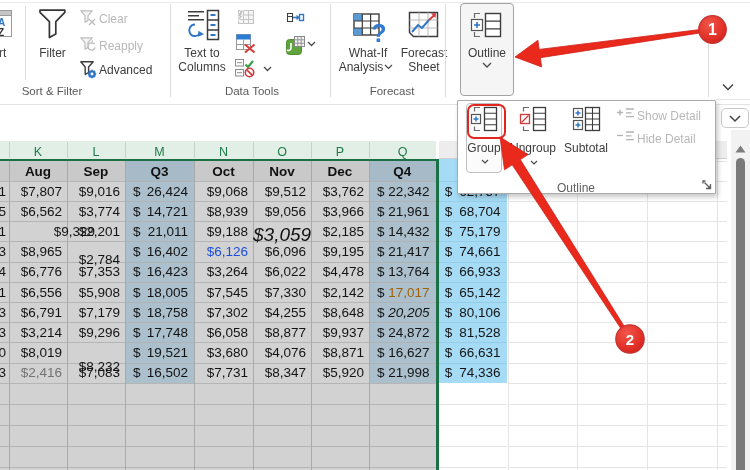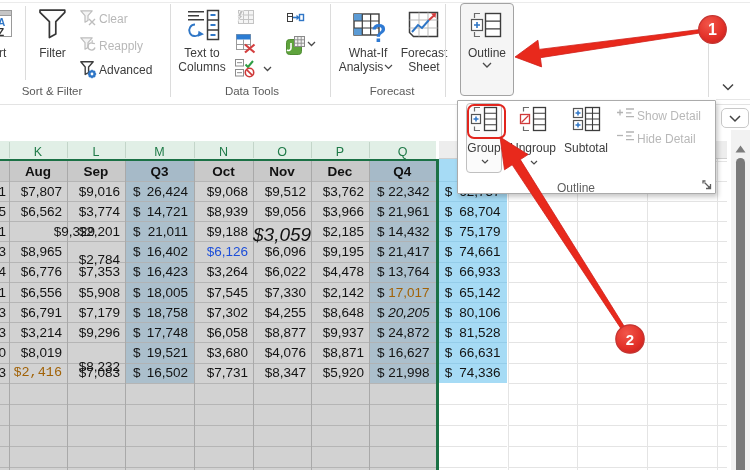--- a/index.html
+++ b/index.html
@@ -343,21 +343,21 @@
 <div class="t" style="left:133px;top:345.1px;font-size:13.5px;color:#131313;">$</div>
 <div class="t rt" style="left:125px;top:345.1px;width:63px;font-size:13.5px;color:#131313;">19,521</div>
 <div class="t rt" style="left:194px;top:345.1px;width:54px;font-size:13.5px;color:#131313;">$3,680</div>
 <div class="t rt" style="left:253px;top:345.1px;width:53px;font-size:13.5px;color:#131313;">$4,076</div>
 <div class="t rt" style="left:311px;top:345.1px;width:53px;font-size:13.5px;color:#131313;">$8,871</div>
 <div class="t" style="left:377px;top:345.1px;font-size:13.5px;color:#131313;">$</div>
 <div class="t rt" style="left:369px;top:345.1px;width:60.5px;font-size:13.5px;color:#131313;">16,627</div>
 <div class="t" style="left:444.7px;top:345.1px;font-size:13.5px;color:#131313;">$</div>
 <div class="t rt" style="left:438.7px;top:345.1px;width:61.80000000000001px;font-size:13.5px;color:#131313;">66,631</div>
 <div class="t" style="left:-9px;top:365.3px;width:15px;text-align:right;font-size:13.5px;color:#131313;">3</div>
-<div class="t rt" style="left:9px;top:365.3px;width:53px;font-size:13.5px;color:#a16207;font-family:Liberation Mono, monospace;">$2,416</div>
+<div class="t rt" style="left:9px;top:365.3px;width:53px;font-size:13.5px;color:#737373;">$2,416</div>
 <div class="t rt" style="left:67px;top:365.3px;width:53px;font-size:13.5px;color:#131313;">$7,083</div>
 <div class="t" style="left:133px;top:365.3px;font-size:13.5px;color:#131313;">$</div>
 <div class="t rt" style="left:125px;top:365.3px;width:63px;font-size:13.5px;color:#131313;">16,502</div>
 <div class="t rt" style="left:194px;top:365.3px;width:54px;font-size:13.5px;color:#131313;">$7,731</div>
 <div class="t rt" style="left:253px;top:365.3px;width:53px;font-size:13.5px;color:#131313;">$8,347</div>
 <div class="t rt" style="left:311px;top:365.3px;width:53px;font-size:13.5px;color:#131313;">$5,920</div>
 <div class="t" style="left:377px;top:365.3px;font-size:13.5px;color:#131313;">$</div>
 <div class="t rt" style="left:369px;top:365.3px;width:60.5px;font-size:13.5px;color:#131313;">21,998</div>
 <div class="t" style="left:444.7px;top:365.3px;font-size:13.5px;color:#131313;">$</div>
 <div class="t rt" style="left:438.7px;top:365.3px;width:61.80000000000001px;font-size:13.5px;color:#131313;">74,336</div>

